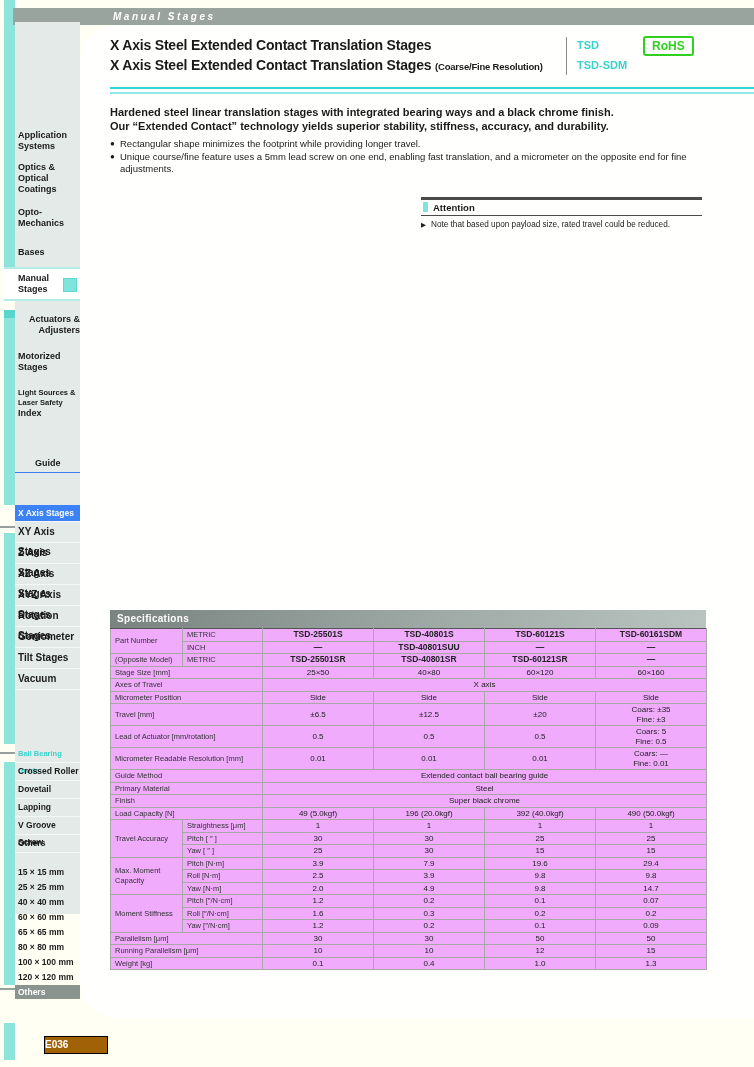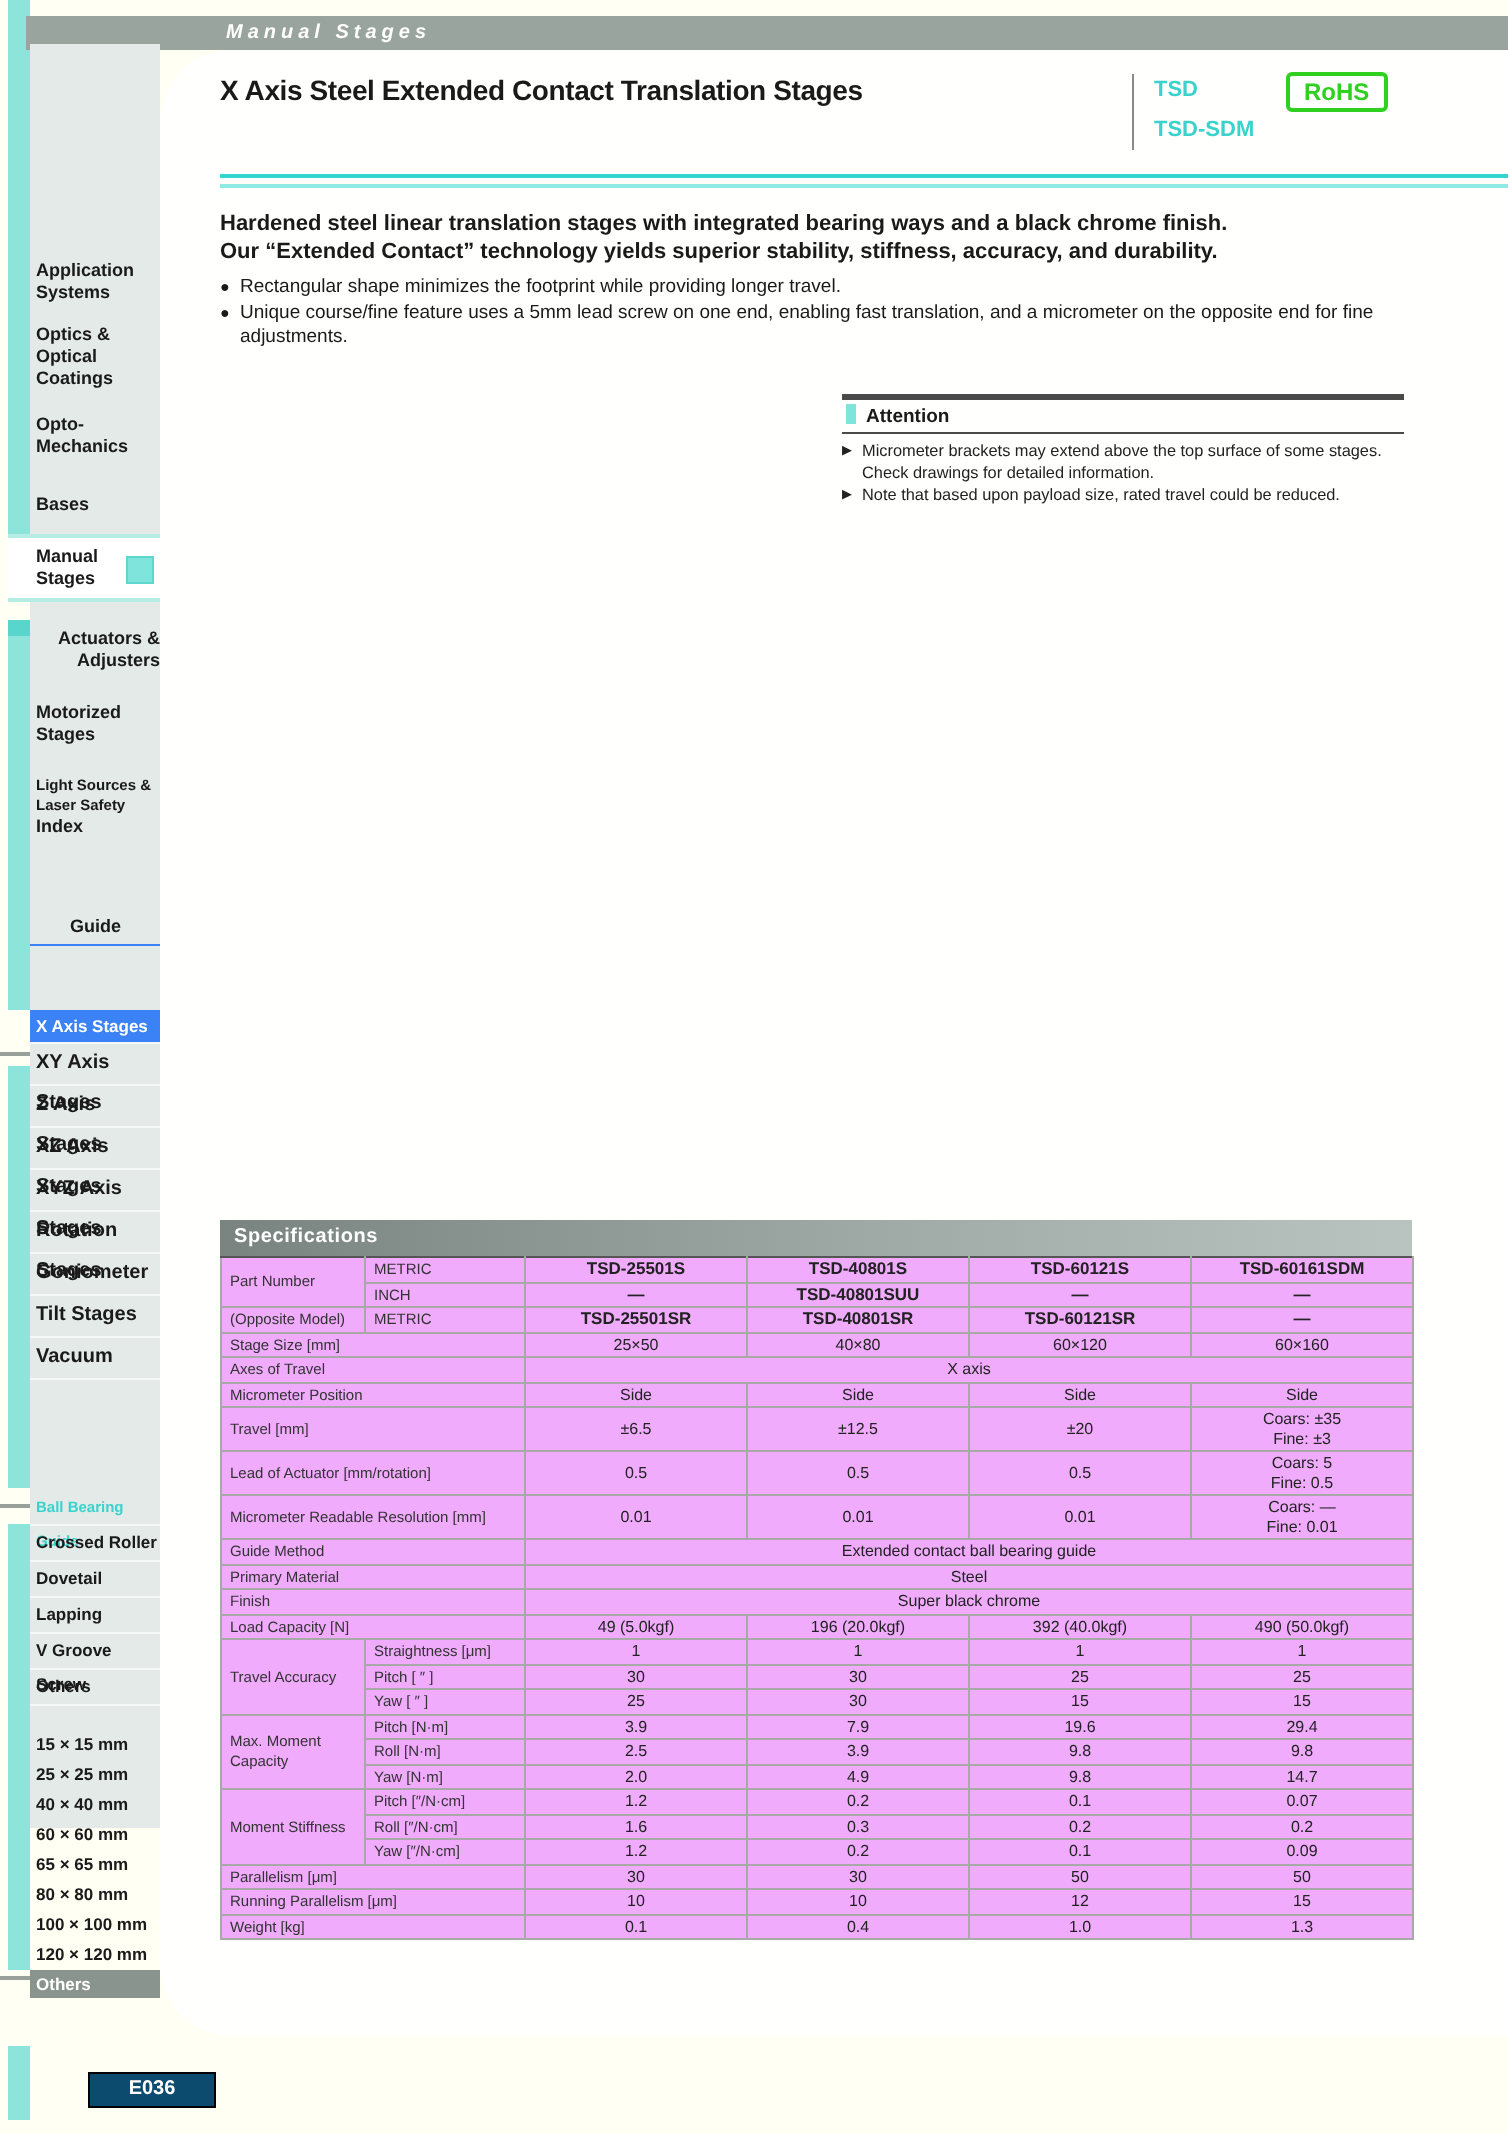--- a/index.html
+++ b/index.html
@@ -70,22 +70,22 @@
   .spec-title{height:18px;line-height:18px;color:#fff;font-weight:bold;font-size:10px;padding-left:7px;
         letter-spacing:0.3px;background:linear-gradient(90deg,#79837F,#9FA9A5 55%,#B9C3BF);box-sizing:border-box;}
   #spec-table{border-collapse:collapse;width:596px;table-layout:fixed;background:#f0abfc;border:1.5px solid #444;}
   #spec-table td{border:1px solid #A8A8A8;font-size:8px;color:#222;padding:1px 2px;height:12px;
         text-align:center;vertical-align:middle;white-space:pre-line;line-height:9.5px;box-sizing:border-box;}
   #spec-table td.g,#spec-table td.s,#spec-table td.l{text-align:left;padding-left:4px;font-size:7.5px;color:#333;}
   #spec-table tr.sec td{border-top:1.5px solid #555;}
   #spec-table td.b{font-weight:bold;font-size:8.5px;}
 
   
-  .footer-code{left:44px;top:1036px;width:62px;height:16px;background:#0c4a6e;border:1px solid #000;
-        color:#fff;font-weight:bold;font-size:10px;text-align:center;line-height:16px;}
+  .footer-code{left:44px;top:1036px;width:62px;height:16px;background:#a16207;border:1px solid #000;
+        color:#fff;font-weight:bold;font-size:10px;text-align:left;line-height:16px;}
 </style>
 </head>
 <body>
 
 <div class="page">
 
   <div class="abs strip"></div>
   <div class="abs strip-gap" style="top:270px;height:40px;"></div>
   <div class="abs strip-dark" style="top:310px;height:8px;"></div>
   <div class="abs strip-gap" style="top:505px;height:28px;"></div>
@@ -139,41 +139,44 @@
         <div class="sb-size">65 × 65 mm</div>
         <div class="sb-size">80 × 80 mm</div>
         <div class="sb-size">100 × 100 mm</div>
         <div class="sb-size">120 × 120 mm</div>
         <div class="sb-size sb-active-gray">Others</div>
       </div>
   </div>
 
   <div class="abs card">
     <div class="abs title1">X Axis Steel Extended Contact Translation Stages</div>
+    <div class="abs title2">
+      <span>X Axis Steel Extended Contact Translation Stages</span>
+      <span class="title-suffix">(Coarse/Fine Resolution)</span>
+    </div>
     <div class="abs vdiv"></div>
     <div class="abs series1">TSD</div>
     <div class="abs series2">TSD-SDM</div>
     <div class="abs rohs">RoHS</div>
     <div class="abs teal-rule"></div>
 
     <div class="abs intro">
       <div>Hardened steel linear translation stages with integrated bearing ways and a black chrome finish.</div>
       <div>Our “Extended Contact” technology yields superior stability, stiffness, accuracy, and durability.</div>
     </div>
     <ul class="abs bullets" id="intro-bullets">
         <li>Rectangular shape minimizes the footprint while providing longer travel.</li>
         <li>Unique course/fine feature uses a 5mm lead screw on one end, enabling fast translation, and a micrometer on the opposite end for fine adjustments.</li>
       </ul>
 
     <div class="abs attention">
       <div class="att-head">
         <span class="att-sq"></span><span>Attention</span>
       </div>
       <ul class="att-list" id="attention-items">
-          <li>Micrometer brackets may extend above the top surface of some stages. Check drawings for detailed information.</li>
           <li>Note that based upon payload size, rated travel could be reduced.</li>
         </ul>
     </div>
 
     <div class="abs specs">
       <div class="spec-title">Specifications</div>
       <table id="spec-table">
         <colgroup>
           <col style="width:72px">
             <col style="width:80px">

